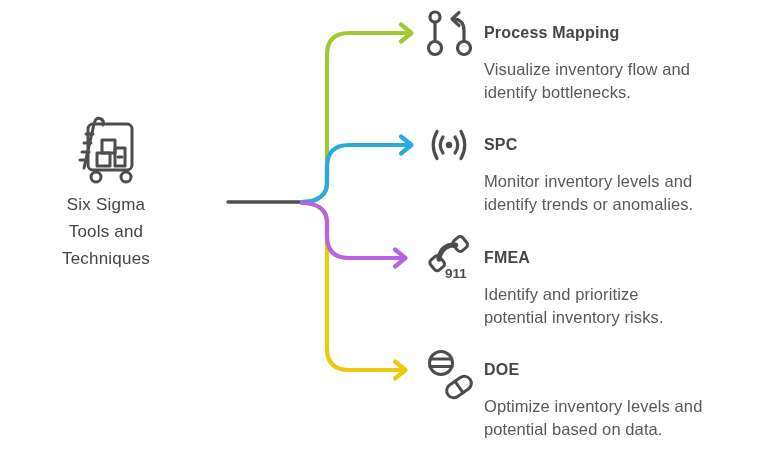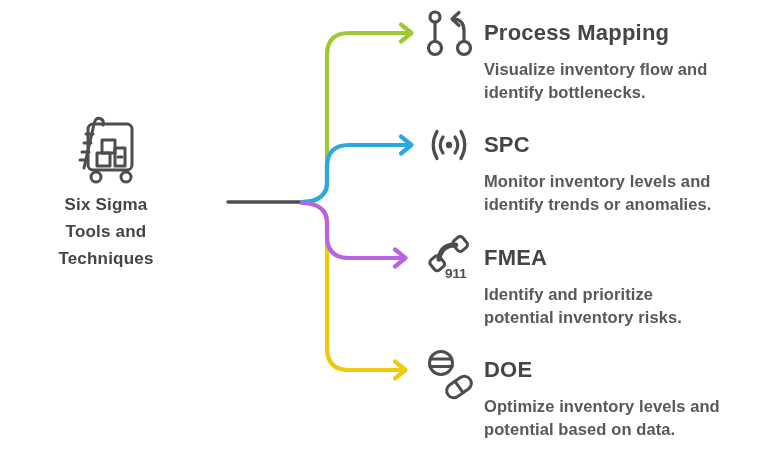--- a/index.html
+++ b/index.html
@@ -11,33 +11,33 @@
   }
   svg{display:block;}
   .ic{fill:none;stroke-linecap:round;stroke-linejoin:round;}
   #connectors{position:absolute;left:0;top:0;}
   .conn{fill:none;stroke-linecap:round;stroke-linejoin:round;stroke-width:4.2;}
   .conn-gray{fill:none;stroke-linecap:round;stroke-width:3.4;}
   .chev{fill:none;stroke-linecap:round;stroke-linejoin:round;stroke-width:4.2;}
 
   .root-node{position:absolute;left:30px;top:191px;width:152px;}
   .root-label{
-    text-align:center;font-size:17px;font-weight:bold;color:#454545;
+    text-align:center;font-size:17px;font-weight:normal;color:#454545;
     line-height:27px;white-space:pre-line;letter-spacing:.2px;
   }
   .root-icon{position:absolute;left:70px;top:112px;width:68px;height:74px;}
 
   .item{position:absolute;left:426px;width:330px;}
   .item-icon{position:absolute;left:0;top:0;width:52px;height:60px;text-align:right;}
   .item-title{
-    position:absolute;left:58px;top:13px;font-size:22px;font-weight:bold;
+    position:absolute;left:58px;top:13px;font-size:16px;font-weight:bold;
     color:#454545;line-height:24px;letter-spacing:.2px;white-space:nowrap;
   }
   .item-desc{
-    position:absolute;left:58px;top:50px;font-size:16.5px;font-weight:700;
+    position:absolute;left:58px;top:50px;font-size:16.5px;font-weight:400;
     color:#585858;line-height:23px;white-space:pre-line;letter-spacing:.1px;
   }
   .badge{font-family:"Liberation Sans",sans-serif;font-weight:bold;font-size:13.5px;}
 </style>
 </head>
 <body>
 
 <div id="stage">
 
   <svg id="connectors" width="768" height="461" viewBox="0 0 768 461">

